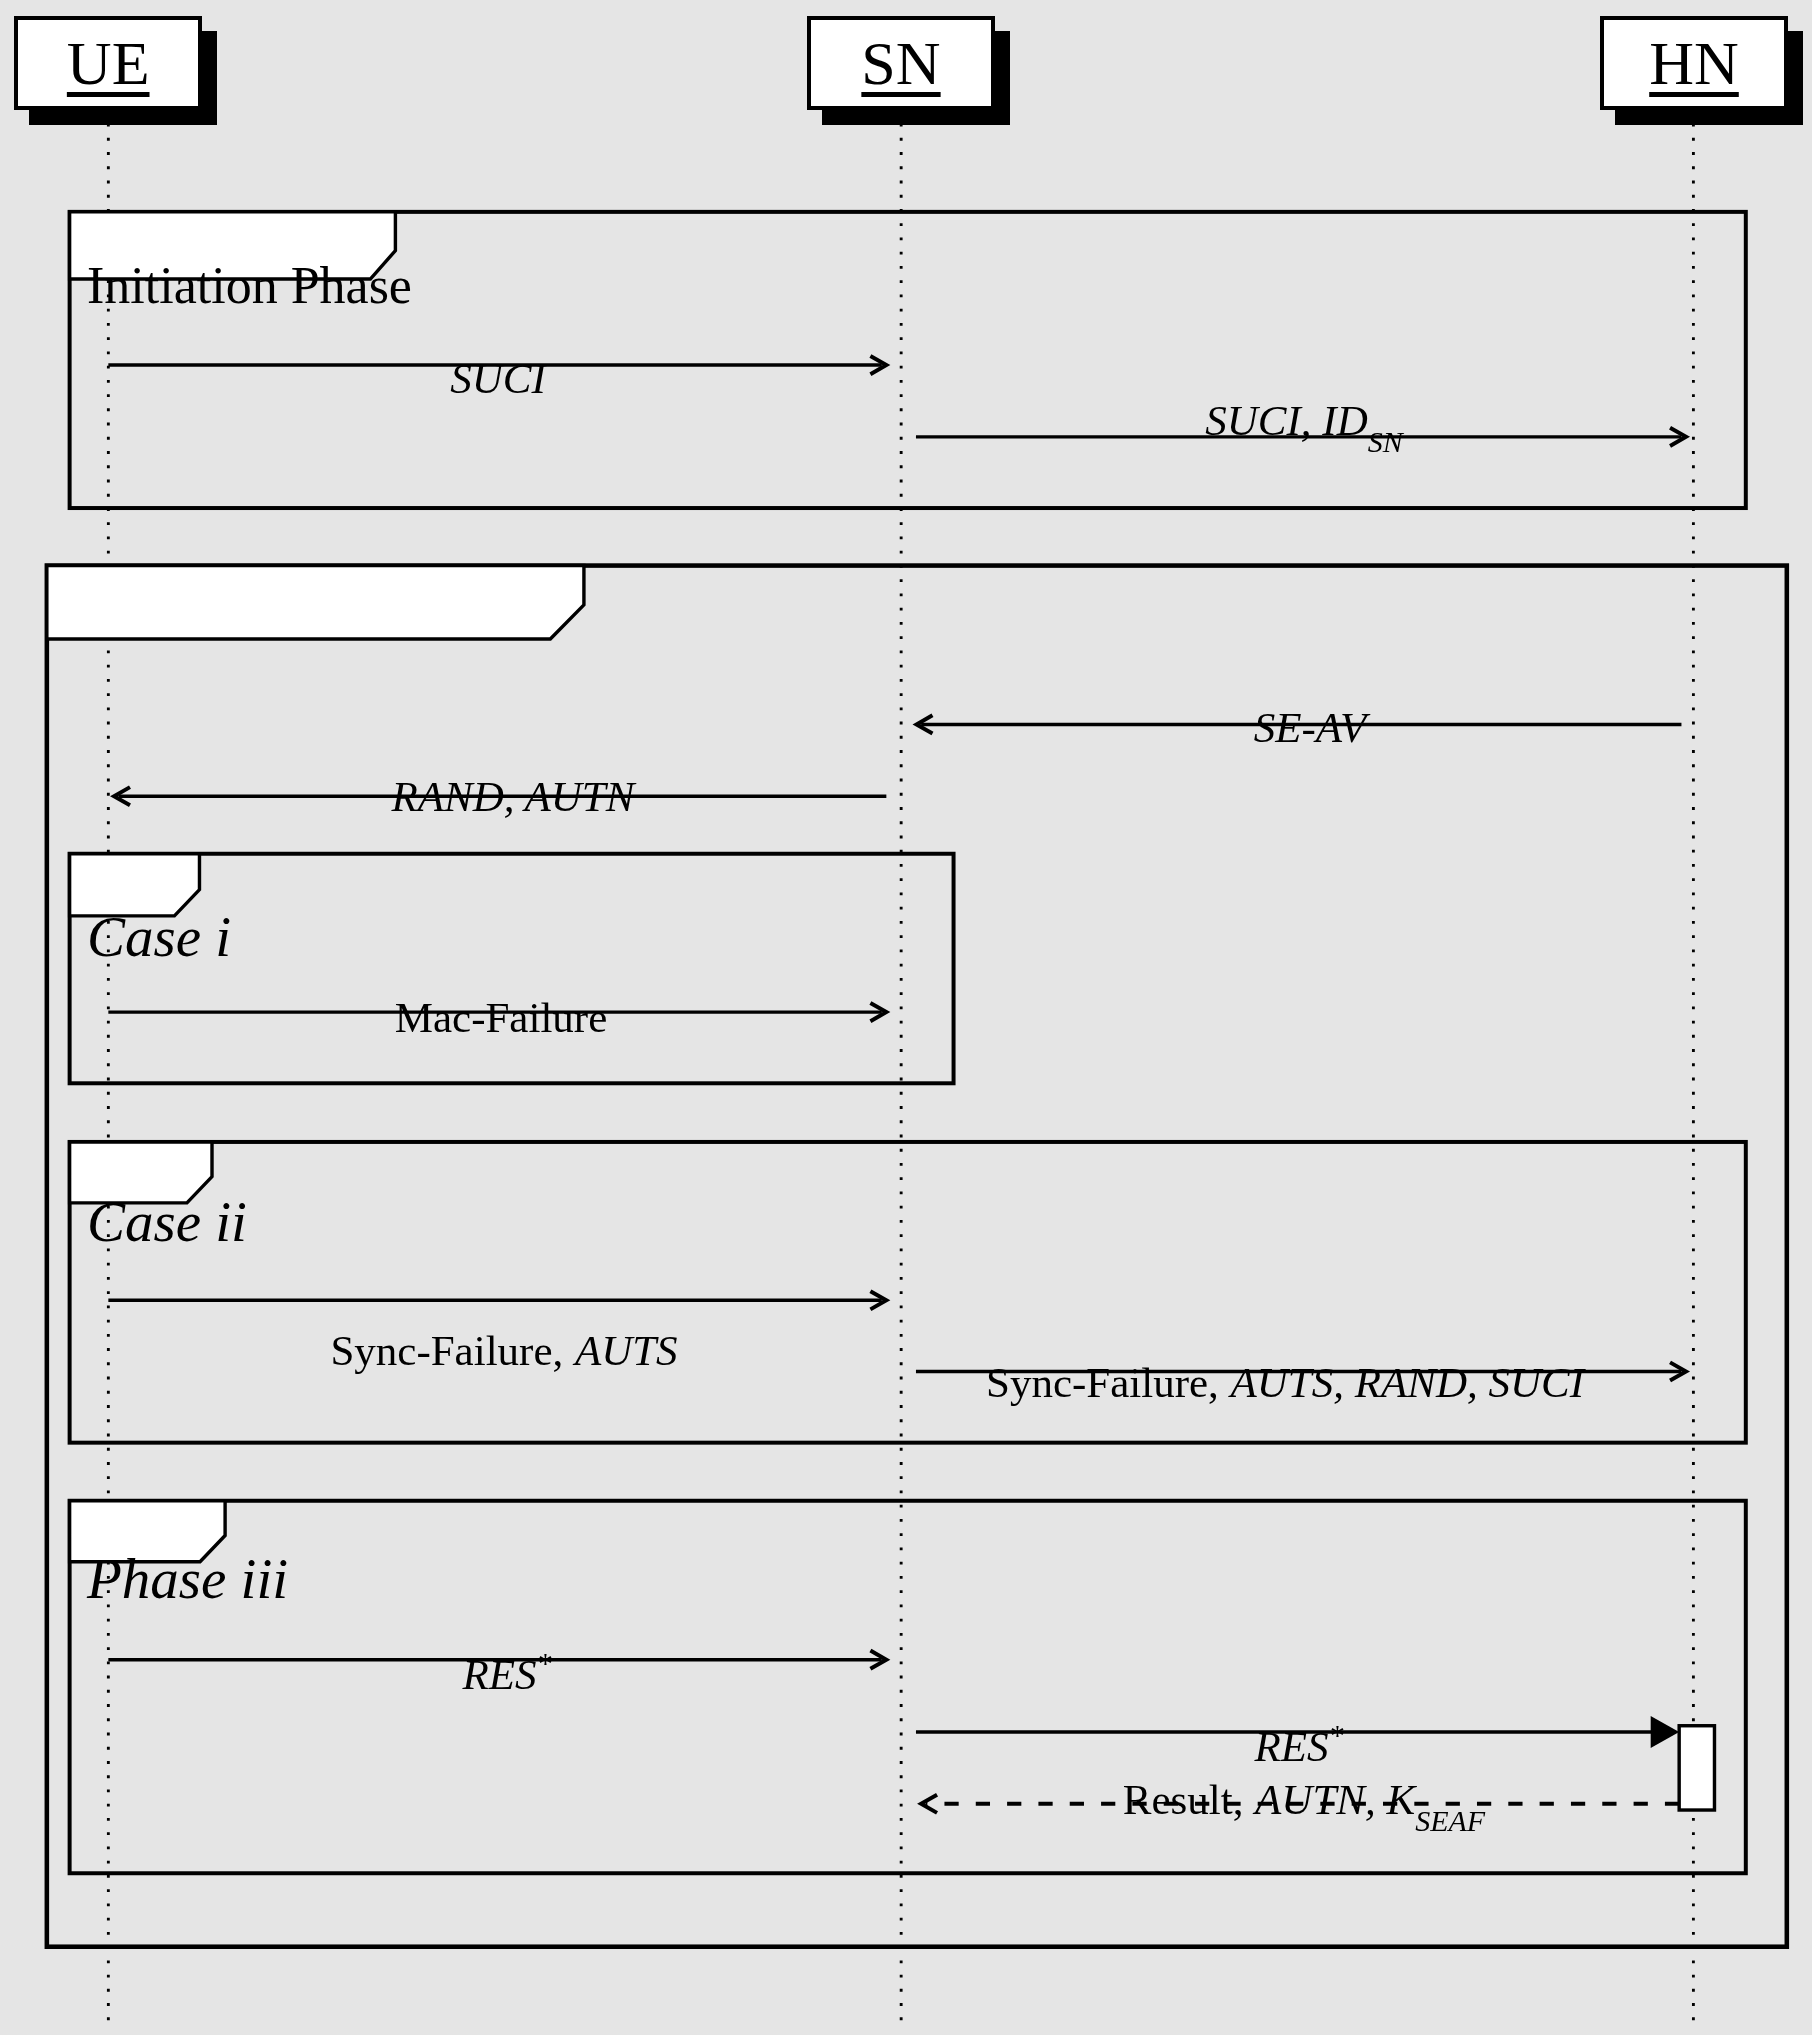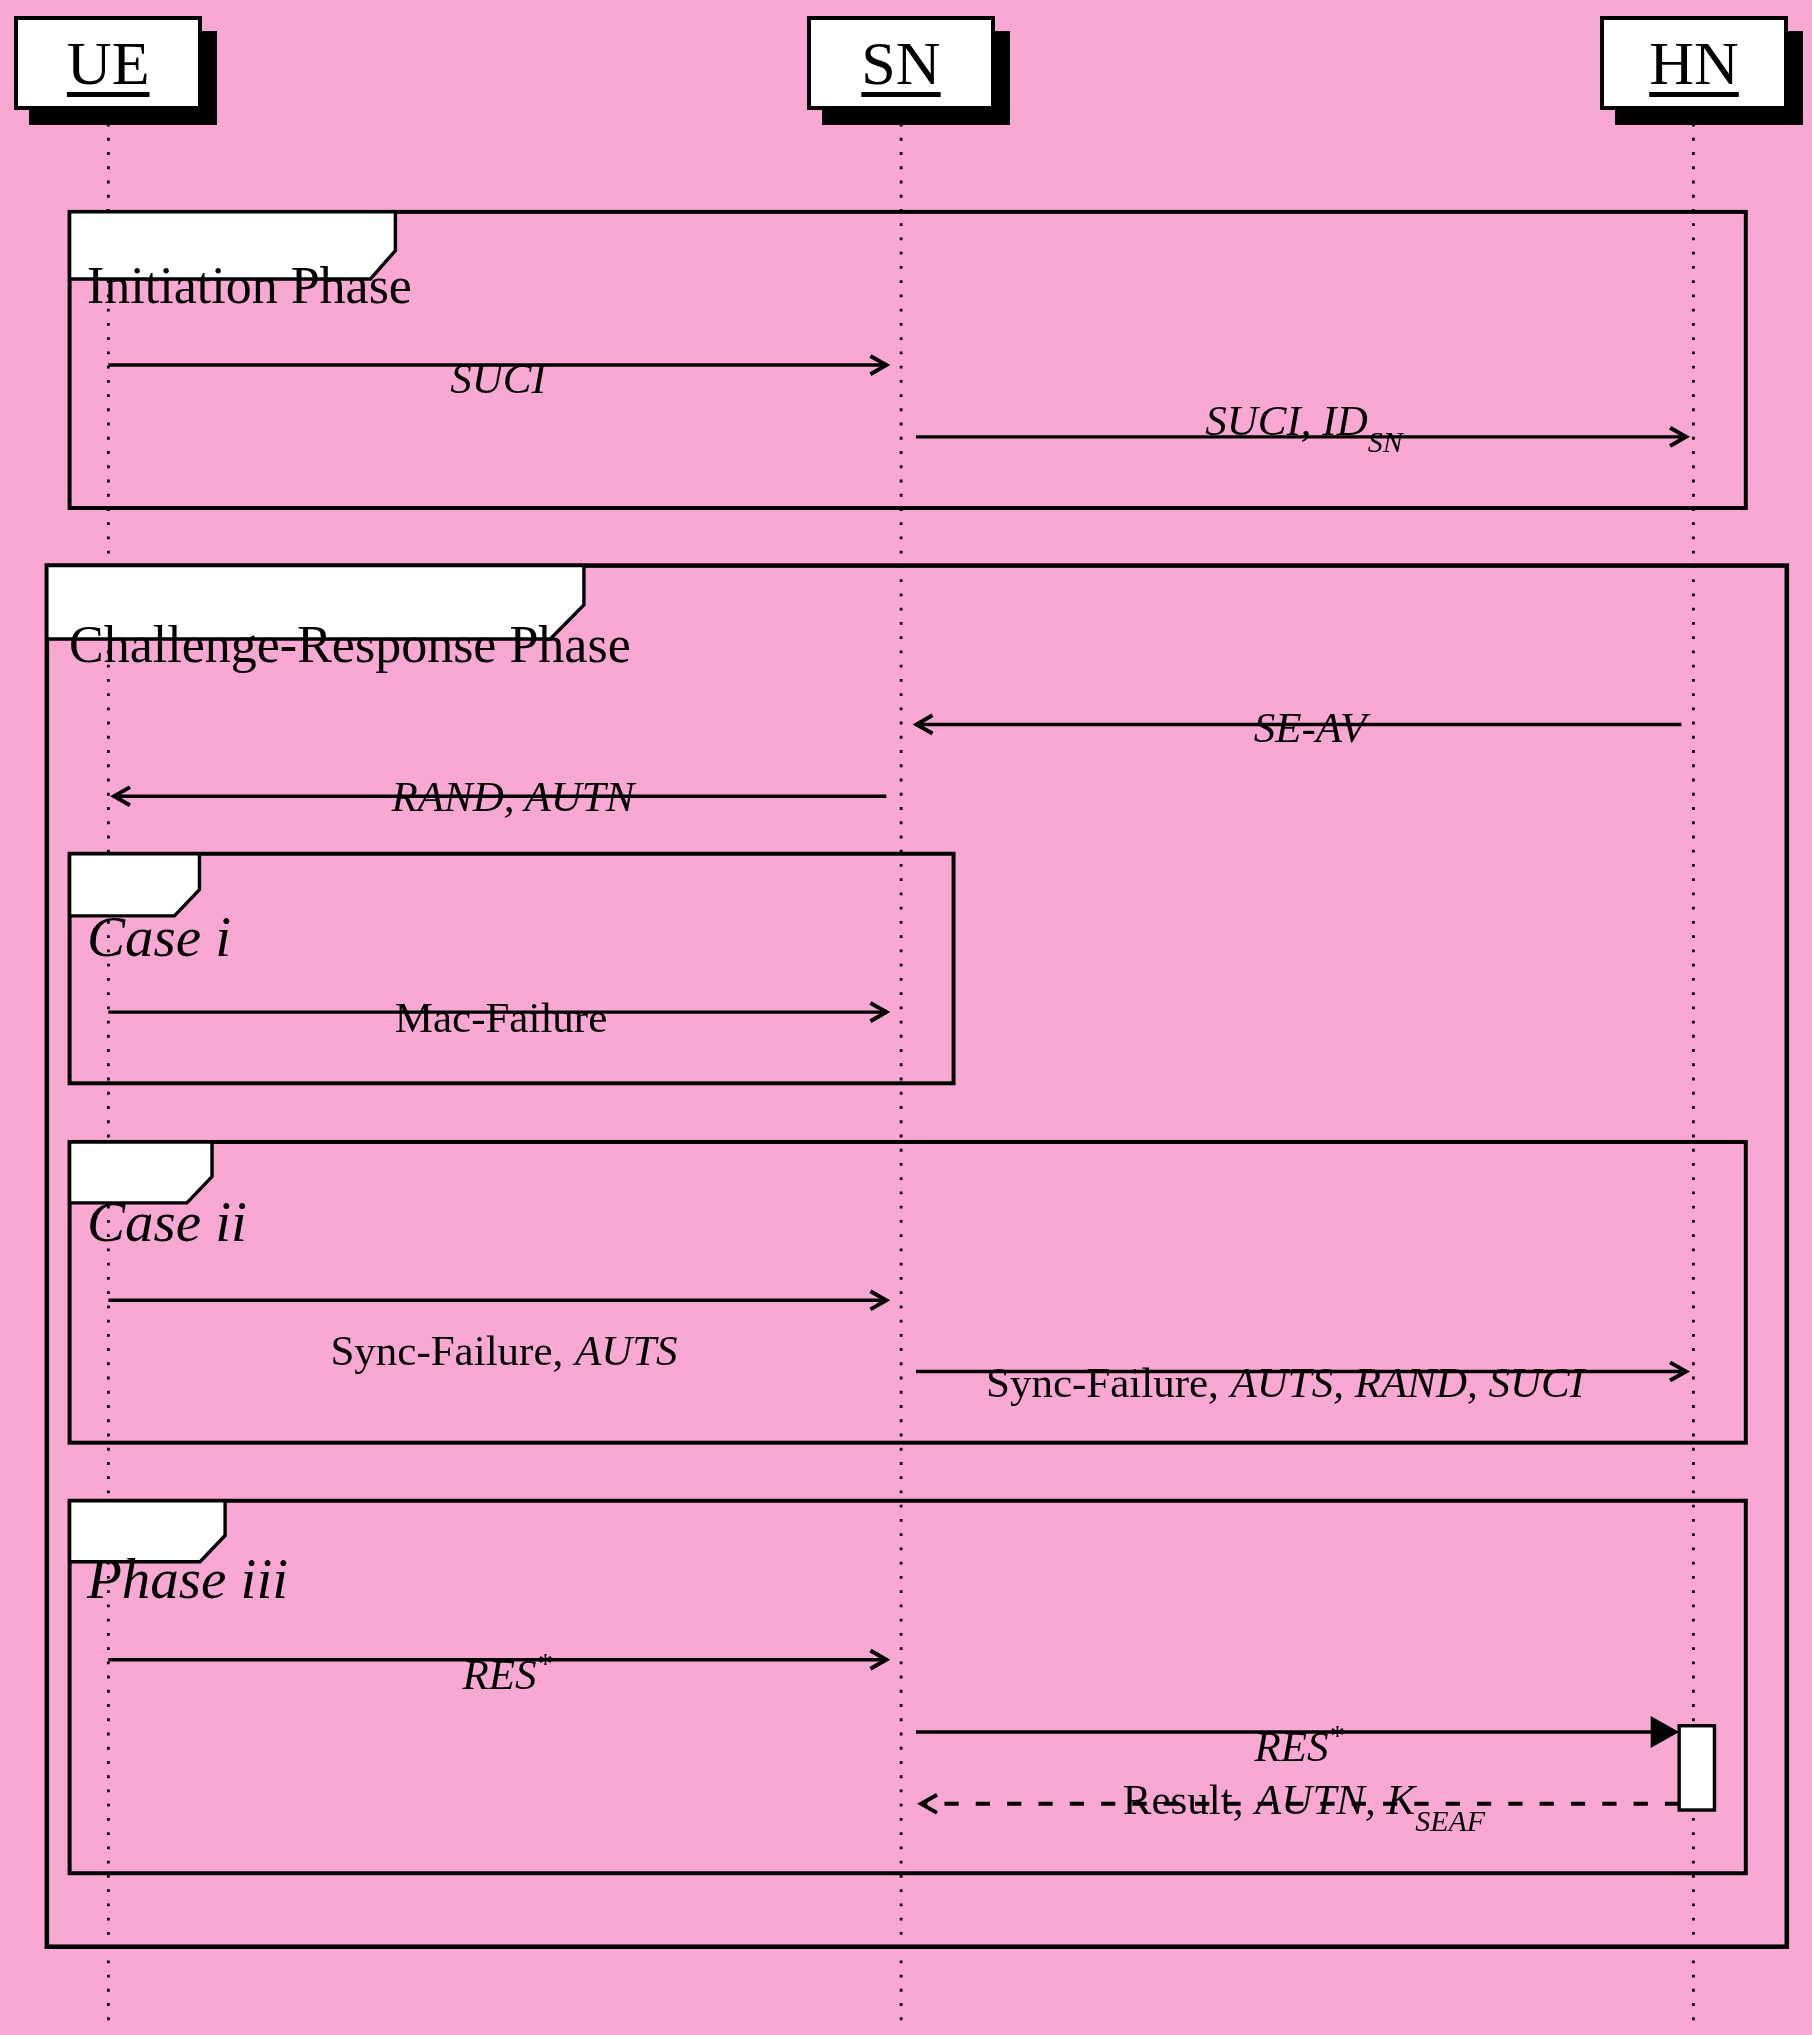--- a/index.html
+++ b/index.html
@@ -1,20 +1,20 @@
 <!DOCTYPE html>
 <html style="font-size:9px"><head>
 <meta charset="utf-8">
 <style>
   html, body { margin: 0; padding: 0; background: #ffffff; }
   #canvas {
     position: relative;
     width: 1812px;
     height: 2035px;
-    background: #f9a8d4;
+    background: #e5e5e5;
     font-family: "Liberation Serif", "DejaVu Serif", serif;
     color: #000;
   }
   #gfx { position: absolute; left: 0; top: 0; }
   .actor-box {
     position: absolute;
     width: 188px; height: 94px;
     background: #fff;
     border: 4.6px solid #000;
     box-shadow: 15px 15px 0 #000;
@@ -97,21 +97,20 @@
     <span>UE</span>
   </div>
   <div class="actor-box" style="left:807px; top:16px;">
     <span>SN</span>
   </div>
   <div class="actor-box" style="left:1600px; top:16px;">
     <span>HN</span>
   </div>
 
   <div class="lbl tab-lbl" style="left:87px; top:216px;">Initiation Phase</div>
-  <div class="lbl tab-lbl" style="left:69px; top:575px;">Challenge-Response Phase</div>
   <div class="lbl case-lbl" style="left:87px; top:864px;">Case i</div>
   <div class="lbl case-lbl" style="left:87px; top:1149px;">Case ii</div>
   <div class="lbl case-lbl" style="left:87px; top:1506px;">Phase iii</div>
 
   <div class="lbl msg" style="left:498px; top:313px;">
     <span class="it">SUCI</span>
   </div>
 
   <div class="lbl msg" style="left:1304px; top:355px;">
     <span class="it">SUCI, ID</span><span class="it s">SN</span>

